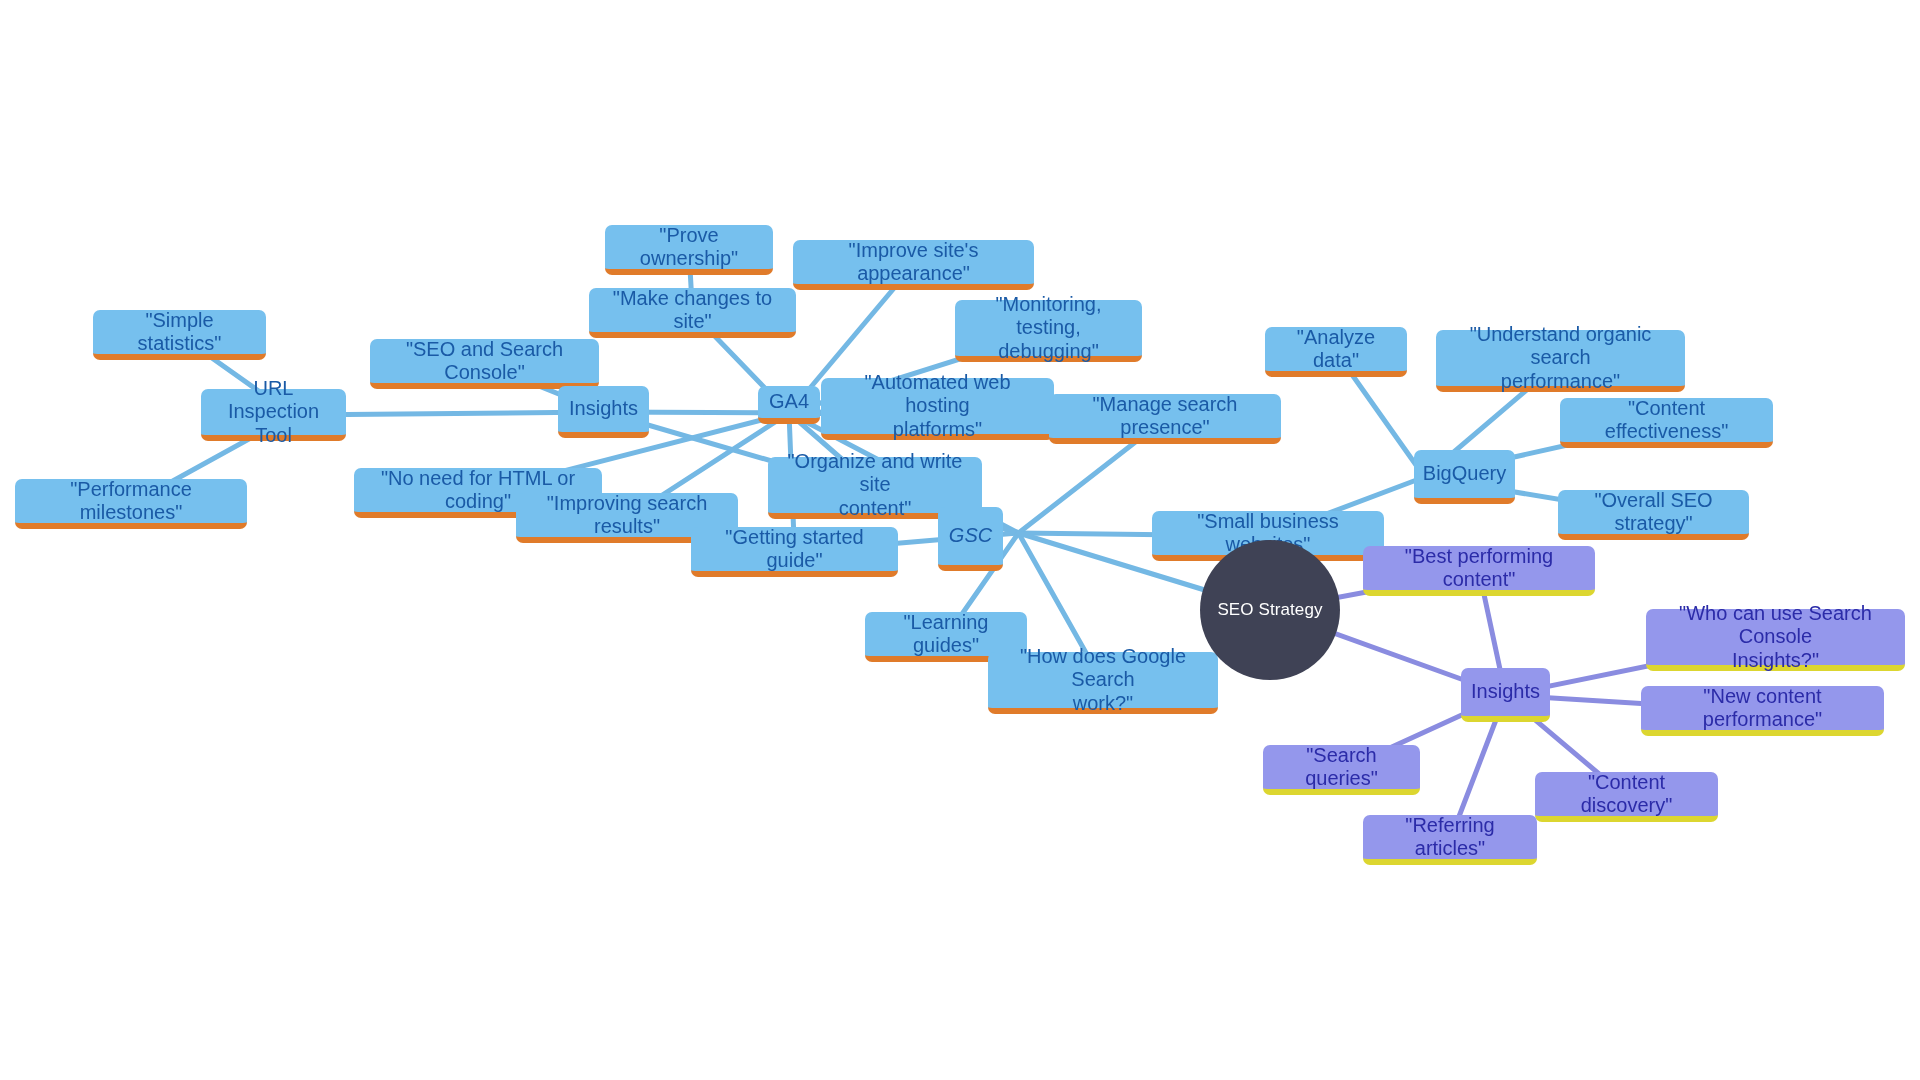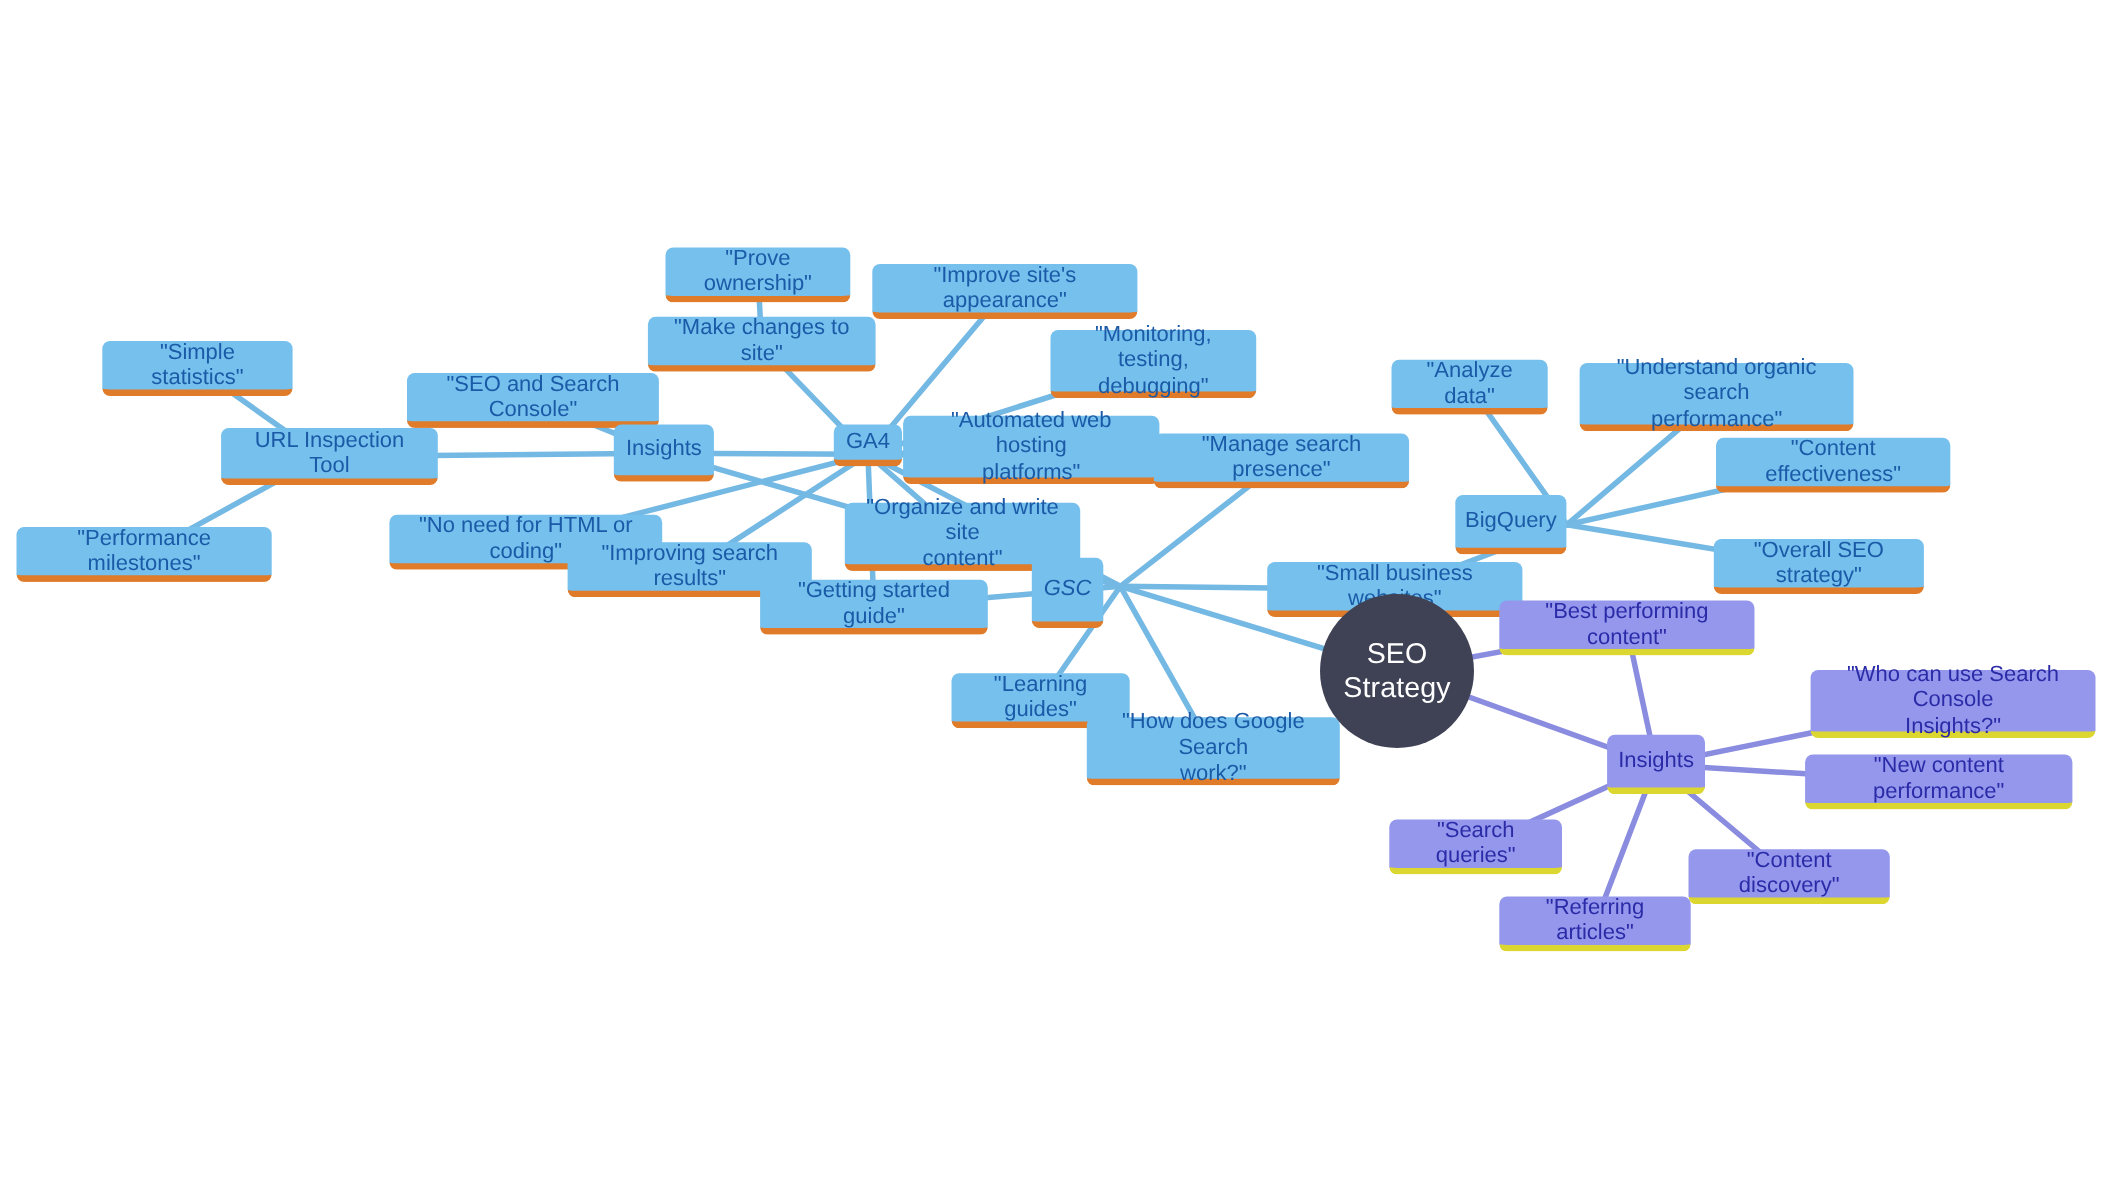--- a/index.html
+++ b/index.html
@@ -53,21 +53,21 @@
   .center-node {
     position: absolute;
     box-sizing: border-box;
     border-radius: 50%;
     background: #3F4255;
     color: #FFFFFF;
     display: flex;
     align-items: center;
     justify-content: center;
     text-align: center;
-    font-size: 26px;
+    font-size: 17px;
     letter-spacing: 0.1px;
   }
 </style>
 </head>
 <body>
 
 <div id="canvas">
   <svg id="edge-layer" width="1920" height="1080" viewBox="0 0 1920 1080">
       <line x1="179.5" y1="335" x2="292.5" y2="415" stroke="#74B8E4" stroke-width="5" stroke-linecap="round"></line>
       <line x1="131" y1="504" x2="292.5" y2="415" stroke="#74B8E4" stroke-width="5" stroke-linecap="round"></line>
@@ -103,21 +103,21 @@
       <line x1="1762.5" y1="711" x2="1505.5" y2="695" stroke="#8A8CE0" stroke-width="5" stroke-linecap="round"></line>
       <line x1="1341.5" y1="770" x2="1505.5" y2="695" stroke="#8A8CE0" stroke-width="5" stroke-linecap="round"></line>
       <line x1="1626.5" y1="797" x2="1505.5" y2="695" stroke="#8A8CE0" stroke-width="5" stroke-linecap="round"></line>
       <line x1="1450" y1="840" x2="1505.5" y2="695" stroke="#8A8CE0" stroke-width="5" stroke-linecap="round"></line>
       <line x1="1505.5" y1="695" x2="1270" y2="610" stroke="#8A8CE0" stroke-width="5" stroke-linecap="round"></line>
       <line x1="1479" y1="571" x2="1270" y2="610" stroke="#8A8CE0" stroke-width="5" stroke-linecap="round"></line>
     </svg>
   <div id="node-layer">
       <div class="node blue" style="left: 93px; top: 310px; width: 173px; height: 50px;">"Simple statistics"</div>
       <div class="node blue" style="left: 15px; top: 479px; width: 232px; height: 50px;">"Performance milestones"</div>
-      <div class="node blue" style="left: 201px; top: 389px; width: 197px; height: 52px;">URL Inspection Tool</div>
+      <div class="node blue" style="left: 201px; top: 389px; width: 145px; height: 52px;">URL Inspection Tool</div>
       <div class="node blue" style="left: 370px; top: 339px; width: 229px; height: 50px;">"SEO and Search Console"</div>
       <div class="node blue" style="left: 558px; top: 386px; width: 91px; height: 52px;">Insights</div>
       <div class="node blue" style="left: 354px; top: 468px; width: 248px; height: 50px;">"No need for HTML or coding"</div>
       <div class="node blue" style="left: 516px; top: 493px; width: 222px; height: 50px;">"Improving search results"</div>
       <div class="node blue" style="left: 691px; top: 527px; width: 207px; height: 50px;">"Getting started guide"</div>
       <div class="node blue" style="left: 605px; top: 225px; width: 168px; height: 50px;">"Prove ownership"</div>
       <div class="node blue" style="left: 589px; top: 288px; width: 207px; height: 50px;">"Make changes to site"</div>
       <div class="node blue" style="left: 793px; top: 240px; width: 241px; height: 50px;">"Improve site's appearance"</div>
       <div class="node blue" style="left: 758px; top: 386px; width: 62px; height: 38px;">GA4</div>
       <div class="node blue" style="left: 955px; top: 300px; width: 187px; height: 62px;">"Monitoring, testing,
@@ -128,21 +128,21 @@
       <div class="node blue" style="left: 768px; top: 457px; width: 214px; height: 62px;">"Organize and write site
 content"</div>
       <div class="node blue" style="left: 938px; top: 507px; width: 65px; height: 64px; font-style: italic;">GSC</div>
       <div class="node blue" style="left: 1152px; top: 511px; width: 232px; height: 50px;">"Small business websites"</div>
       <div class="node blue" style="left: 865px; top: 612px; width: 162px; height: 50px;">"Learning guides"</div>
       <div class="node blue" style="left: 988px; top: 652px; width: 230px; height: 62px;">"How does Google Search
 work?"</div>
       <div class="node blue" style="left: 1265px; top: 327px; width: 142px; height: 50px;">"Analyze data"</div>
       <div class="node blue" style="left: 1436px; top: 330px; width: 249px; height: 62px;">"Understand organic search
 performance"</div>
-      <div class="node blue" style="left: 1323px; top: 450px; width: 101px; height: 54px;">BigQuery</div>
+      <div class="node blue" style="left: 1414px; top: 450px; width: 101px; height: 54px;">BigQuery</div>
       <div class="node blue" style="left: 1560px; top: 398px; width: 213px; height: 50px;">"Content effectiveness"</div>
       <div class="node blue" style="left: 1558px; top: 490px; width: 191px; height: 50px;">"Overall SEO strategy"</div>
       <div class="node purple" style="left: 1363px; top: 546px; width: 232px; height: 50px;">"Best performing content"</div>
       <div class="node purple" style="left: 1461px; top: 668px; width: 89px; height: 54px;">Insights</div>
       <div class="node purple" style="left: 1646px; top: 609px; width: 259px; height: 62px;">"Who can use Search Console
 Insights?"</div>
       <div class="node purple" style="left: 1641px; top: 686px; width: 243px; height: 50px;">"New content performance"</div>
       <div class="node purple" style="left: 1263px; top: 745px; width: 157px; height: 50px;">"Search queries"</div>
       <div class="node purple" style="left: 1535px; top: 772px; width: 183px; height: 50px;">"Content discovery"</div>
       <div class="node purple" style="left: 1363px; top: 815px; width: 174px; height: 50px;">"Referring articles"</div>

